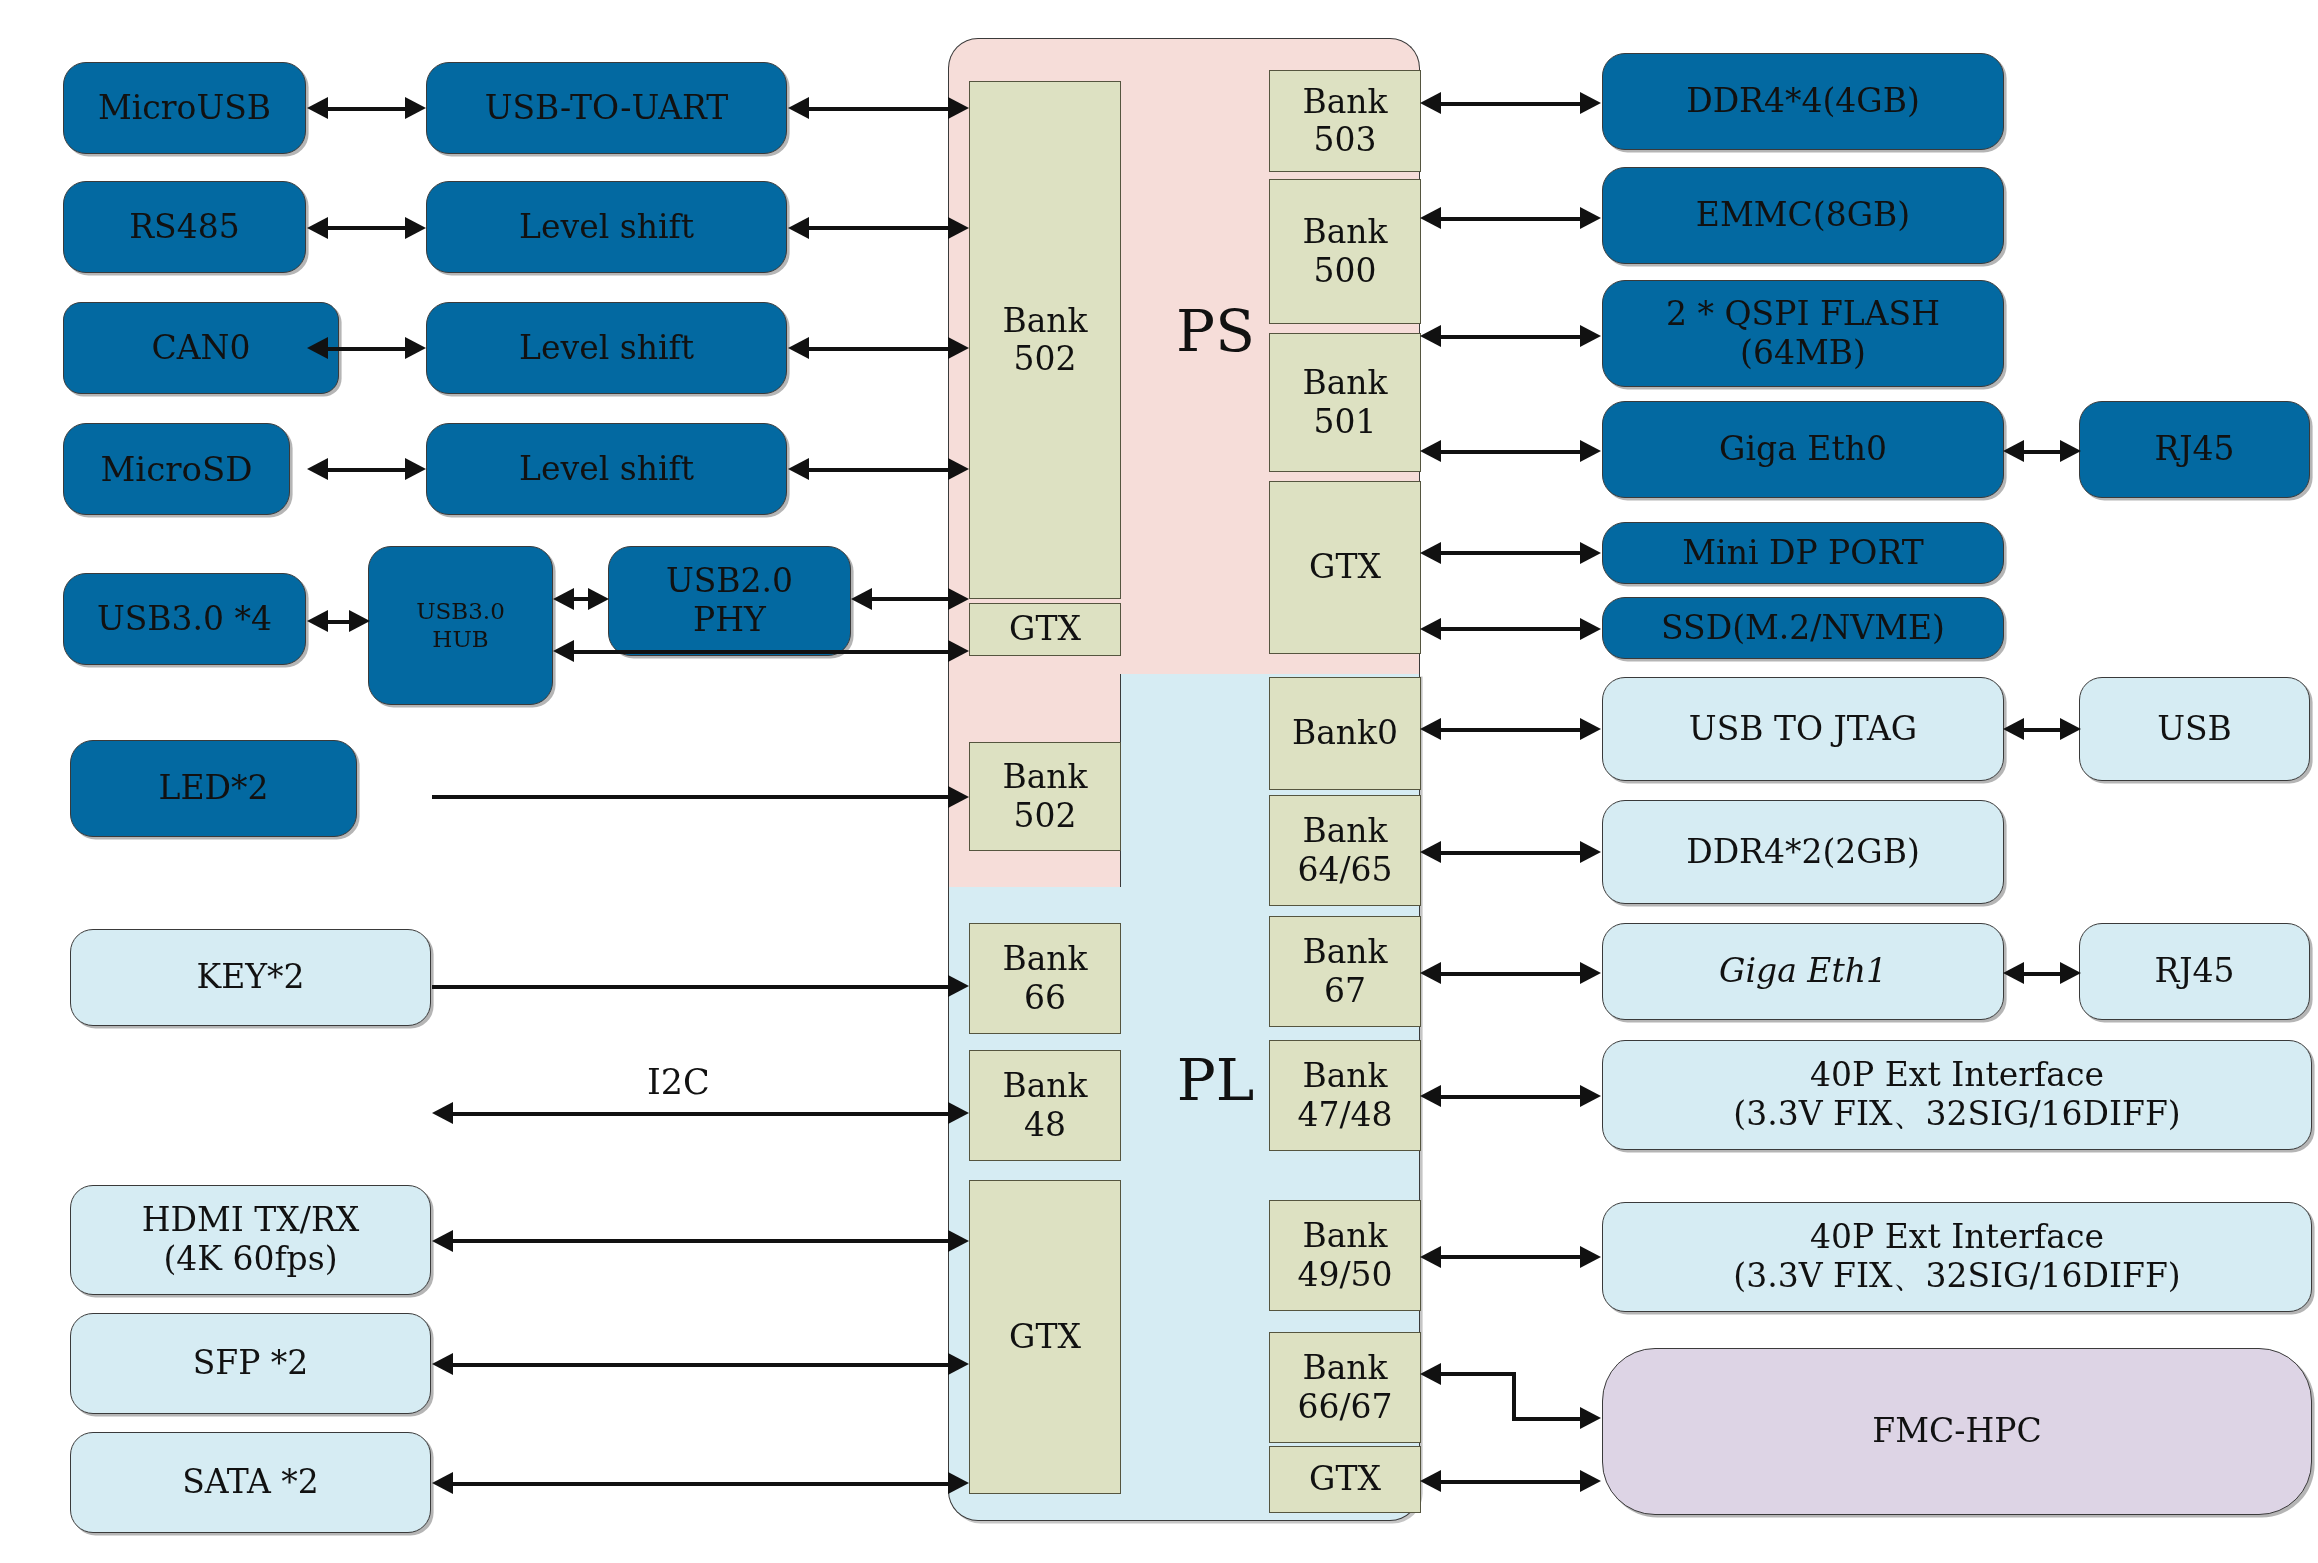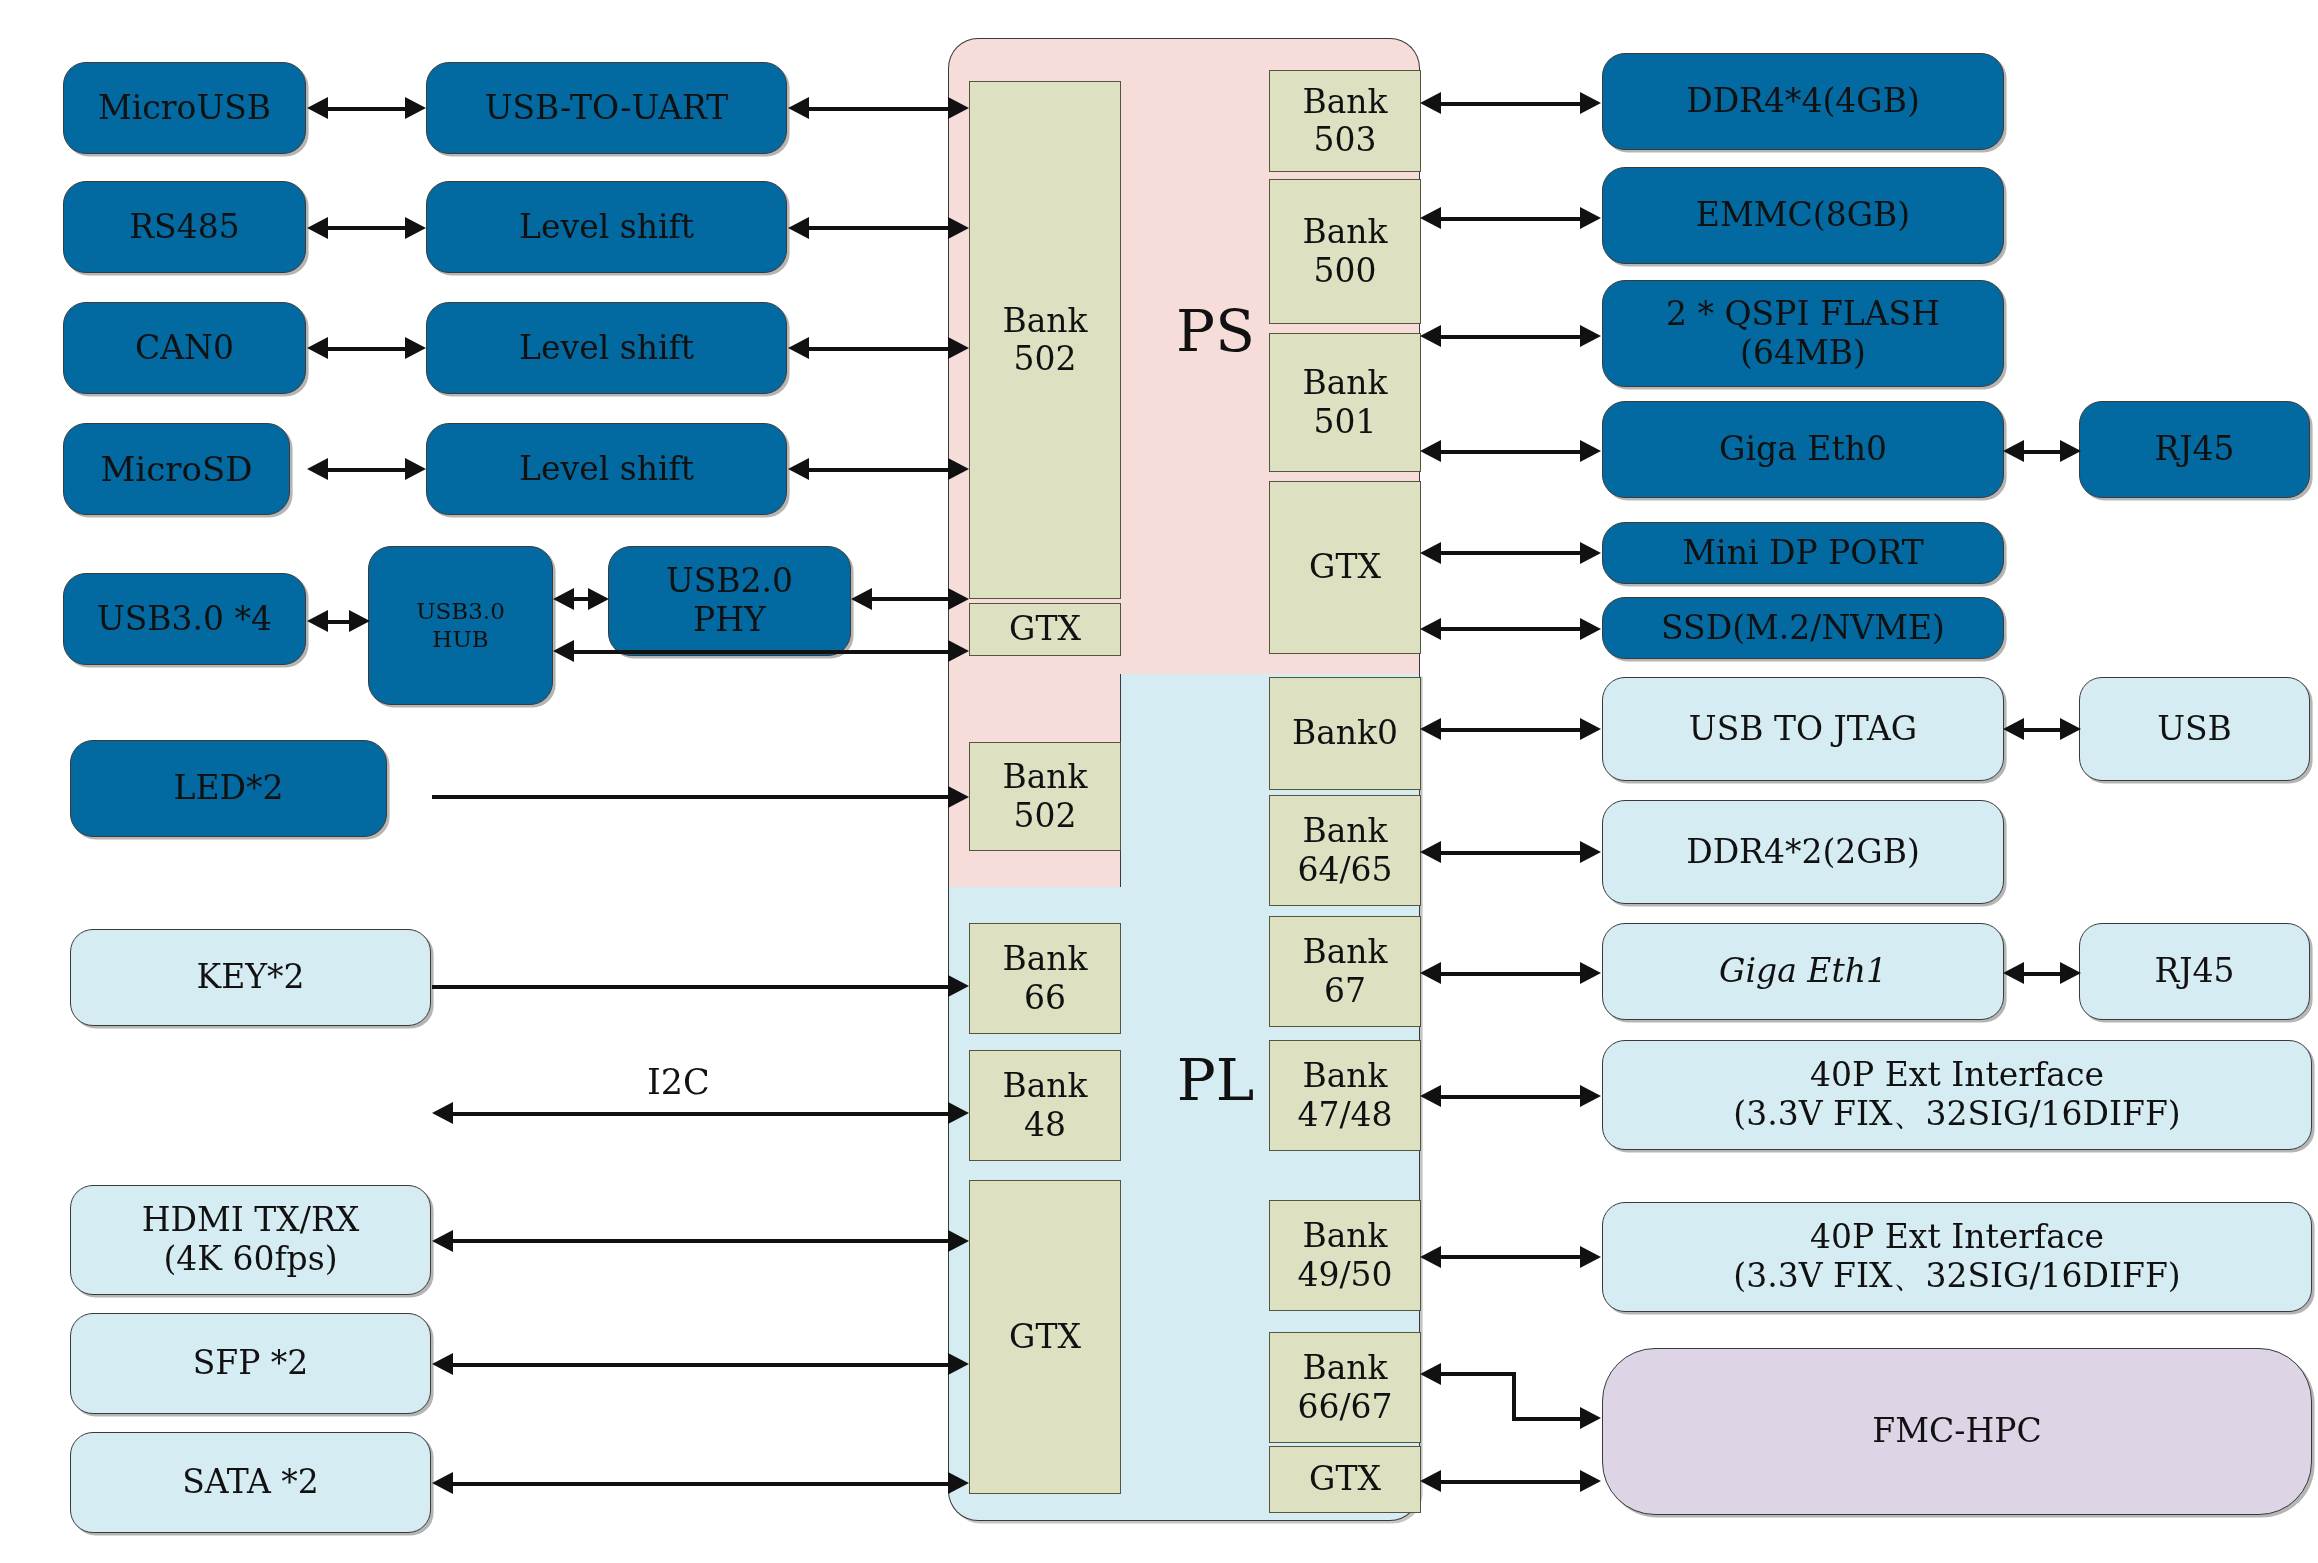--- a/index.html
+++ b/index.html
@@ -82,24 +82,24 @@
   <div class="bank" style="left:1269px;top:1040px;width:152px;height:111px;font-size:33px;">Bank
 47/48</div>
   <div class="bank" style="left:1269px;top:1200px;width:152px;height:111px;font-size:33px;">Bank
 49/50</div>
   <div class="bank" style="left:1269px;top:1332px;width:152px;height:111px;font-size:33px;">Bank
 66/67</div>
   <div class="bank" style="left:1269px;top:1446px;width:152px;height:67px;font-size:33px;">GTX</div>
 
   <div class="box pink" style="left:63px;top:62px;width:243px;height:92px;font-size:33px;">MicroUSB</div>
   <div class="box pink" style="left:63px;top:181px;width:243px;height:92px;font-size:33px;">RS485</div>
-  <div class="box pink" style="left:63px;top:302px;width:243px;height:92px;font-size:33px;">CAN0</div>
+  <div class="box pink" style="left:63px;top:302px;width:276px;height:92px;font-size:33px;border-radius:18px;">CAN0</div>
   <div class="box pink" style="left:63px;top:423px;width:227px;height:92px;font-size:34px;">MicroSD</div>
   <div class="box pink" style="left:63px;top:573px;width:243px;height:92px;font-size:33px;">USB3.0 *4</div>
-  <div class="box pink" style="left:70px;top:740px;width:317px;height:97px;font-size:33px;">LED*2</div>
+  <div class="box pink" style="left:70px;top:740px;width:287px;height:97px;font-size:33px;">LED*2</div>
   <div class="box blue" style="left:70px;top:929px;width:361px;height:97px;font-size:33px;">KEY*2</div>
   <div class="box blue" style="left:70px;top:1185px;width:361px;height:110px;font-size:33px;">HDMI TX/RX
 (4K 60fps)</div>
   <div class="box blue" style="left:70px;top:1313px;width:361px;height:101px;font-size:33px;">SFP *2</div>
   <div class="box blue" style="left:70px;top:1432px;width:361px;height:101px;font-size:33px;">SATA *2</div>
 
   <div class="box pink" style="left:426px;top:62px;width:361px;height:92px;font-size:33px;">USB-TO-UART</div>
   <div class="box pink" style="left:426px;top:181px;width:361px;height:92px;font-size:33px;">Level shift</div>
   <div class="box pink" style="left:426px;top:302px;width:361px;height:92px;font-size:33px;">Level shift</div>
   <div class="box pink" style="left:426px;top:423px;width:361px;height:92px;font-size:33px;">Level shift</div>

